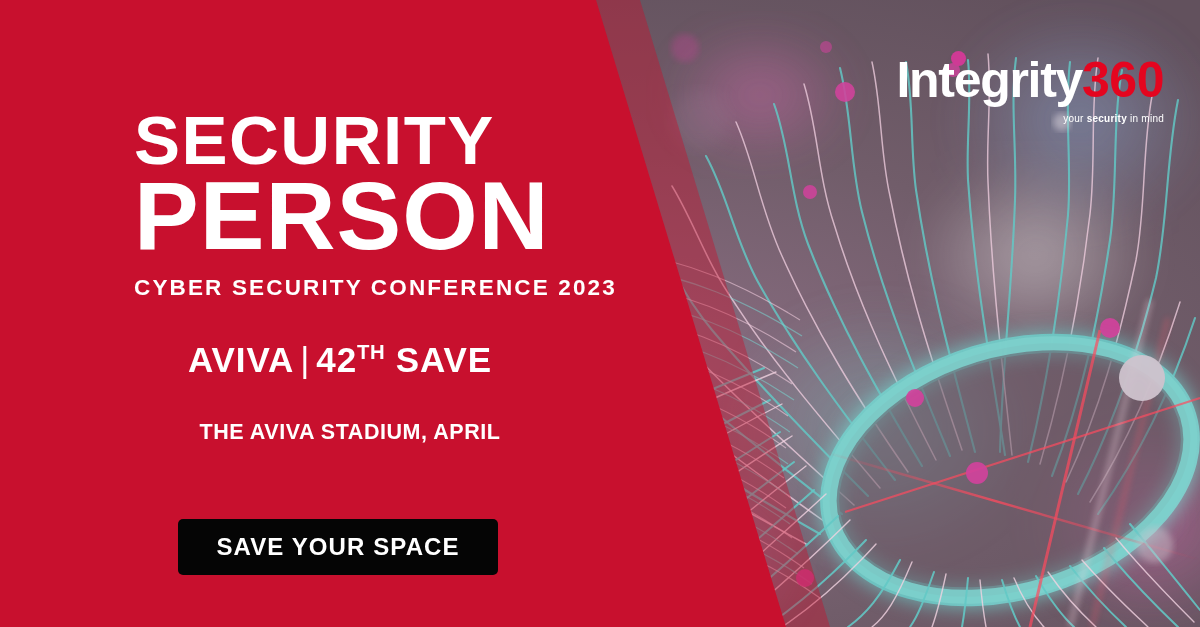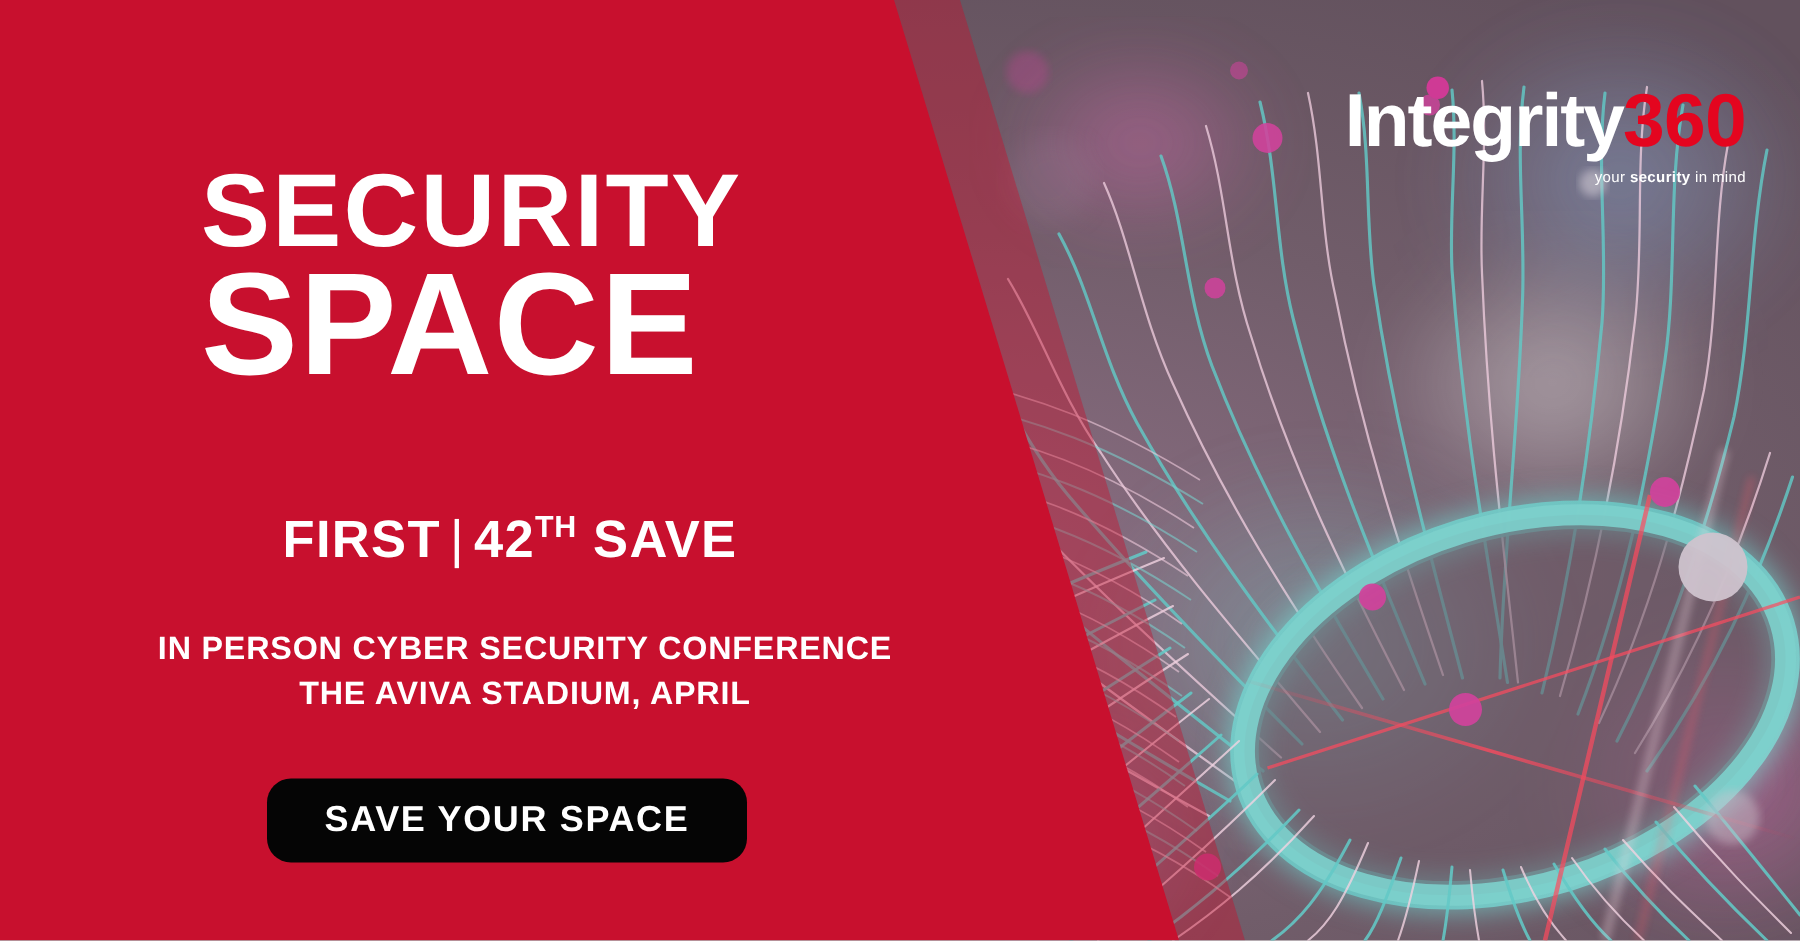--- a/index.html
+++ b/index.html
@@ -135,21 +135,21 @@
 
   
   .cta {
     position: absolute;
     left: 178px;
     top: 519px;
     width: 320px;
     height: 56px;
     background: #050505;
     border: none;
-    border-radius: 16px;
+    border-radius: 5px;
     color: #ffffff;
     font-family: "Liberation Sans", sans-serif;
     font-size: 24px;
     font-weight: bold;
     letter-spacing: 1.1px;
     cursor: pointer;
     padding: 0;
     display: flex;
     align-items: center;
     justify-content: center;
@@ -398,29 +398,29 @@
     </svg>
   </div>
 
   <div class="red-wedge-soft"></div>
   <div class="red-wedge-solid"></div>
 
   <div class="content">
 
     <div class="headline">
       <div class="line-security">SECURITY</div>
-      <div class="line-first">SPACE</div>
+      <div class="line-first">PERSON</div>
+      <div class="line-sub">CYBER SECURITY CONFERENCE 2023</div>
     </div>
 
     <div class="date-line">
-      <span>FIRST</span><span class="sep">|</span><span>42</span><span class="ord">TH</span>&nbsp;<span>SAVE</span>
+      <span>AVIVA</span><span class="sep">|</span><span>42</span><span class="ord">TH</span>&nbsp;<span>SAVE</span>
     </div>
 
     <div class="venue">
-      <div>IN PERSON CYBER SECURITY CONFERENCE</div>
       <div>THE AVIVA STADIUM, APRIL</div>
     </div>
 
     <button class="cta">
       <span>SAVE YOUR SPACE</span>
     </button>
 
     <div class="logo">
       <span class="logo-wordmark">
         <span style="position:relative;display:inline-block;">

